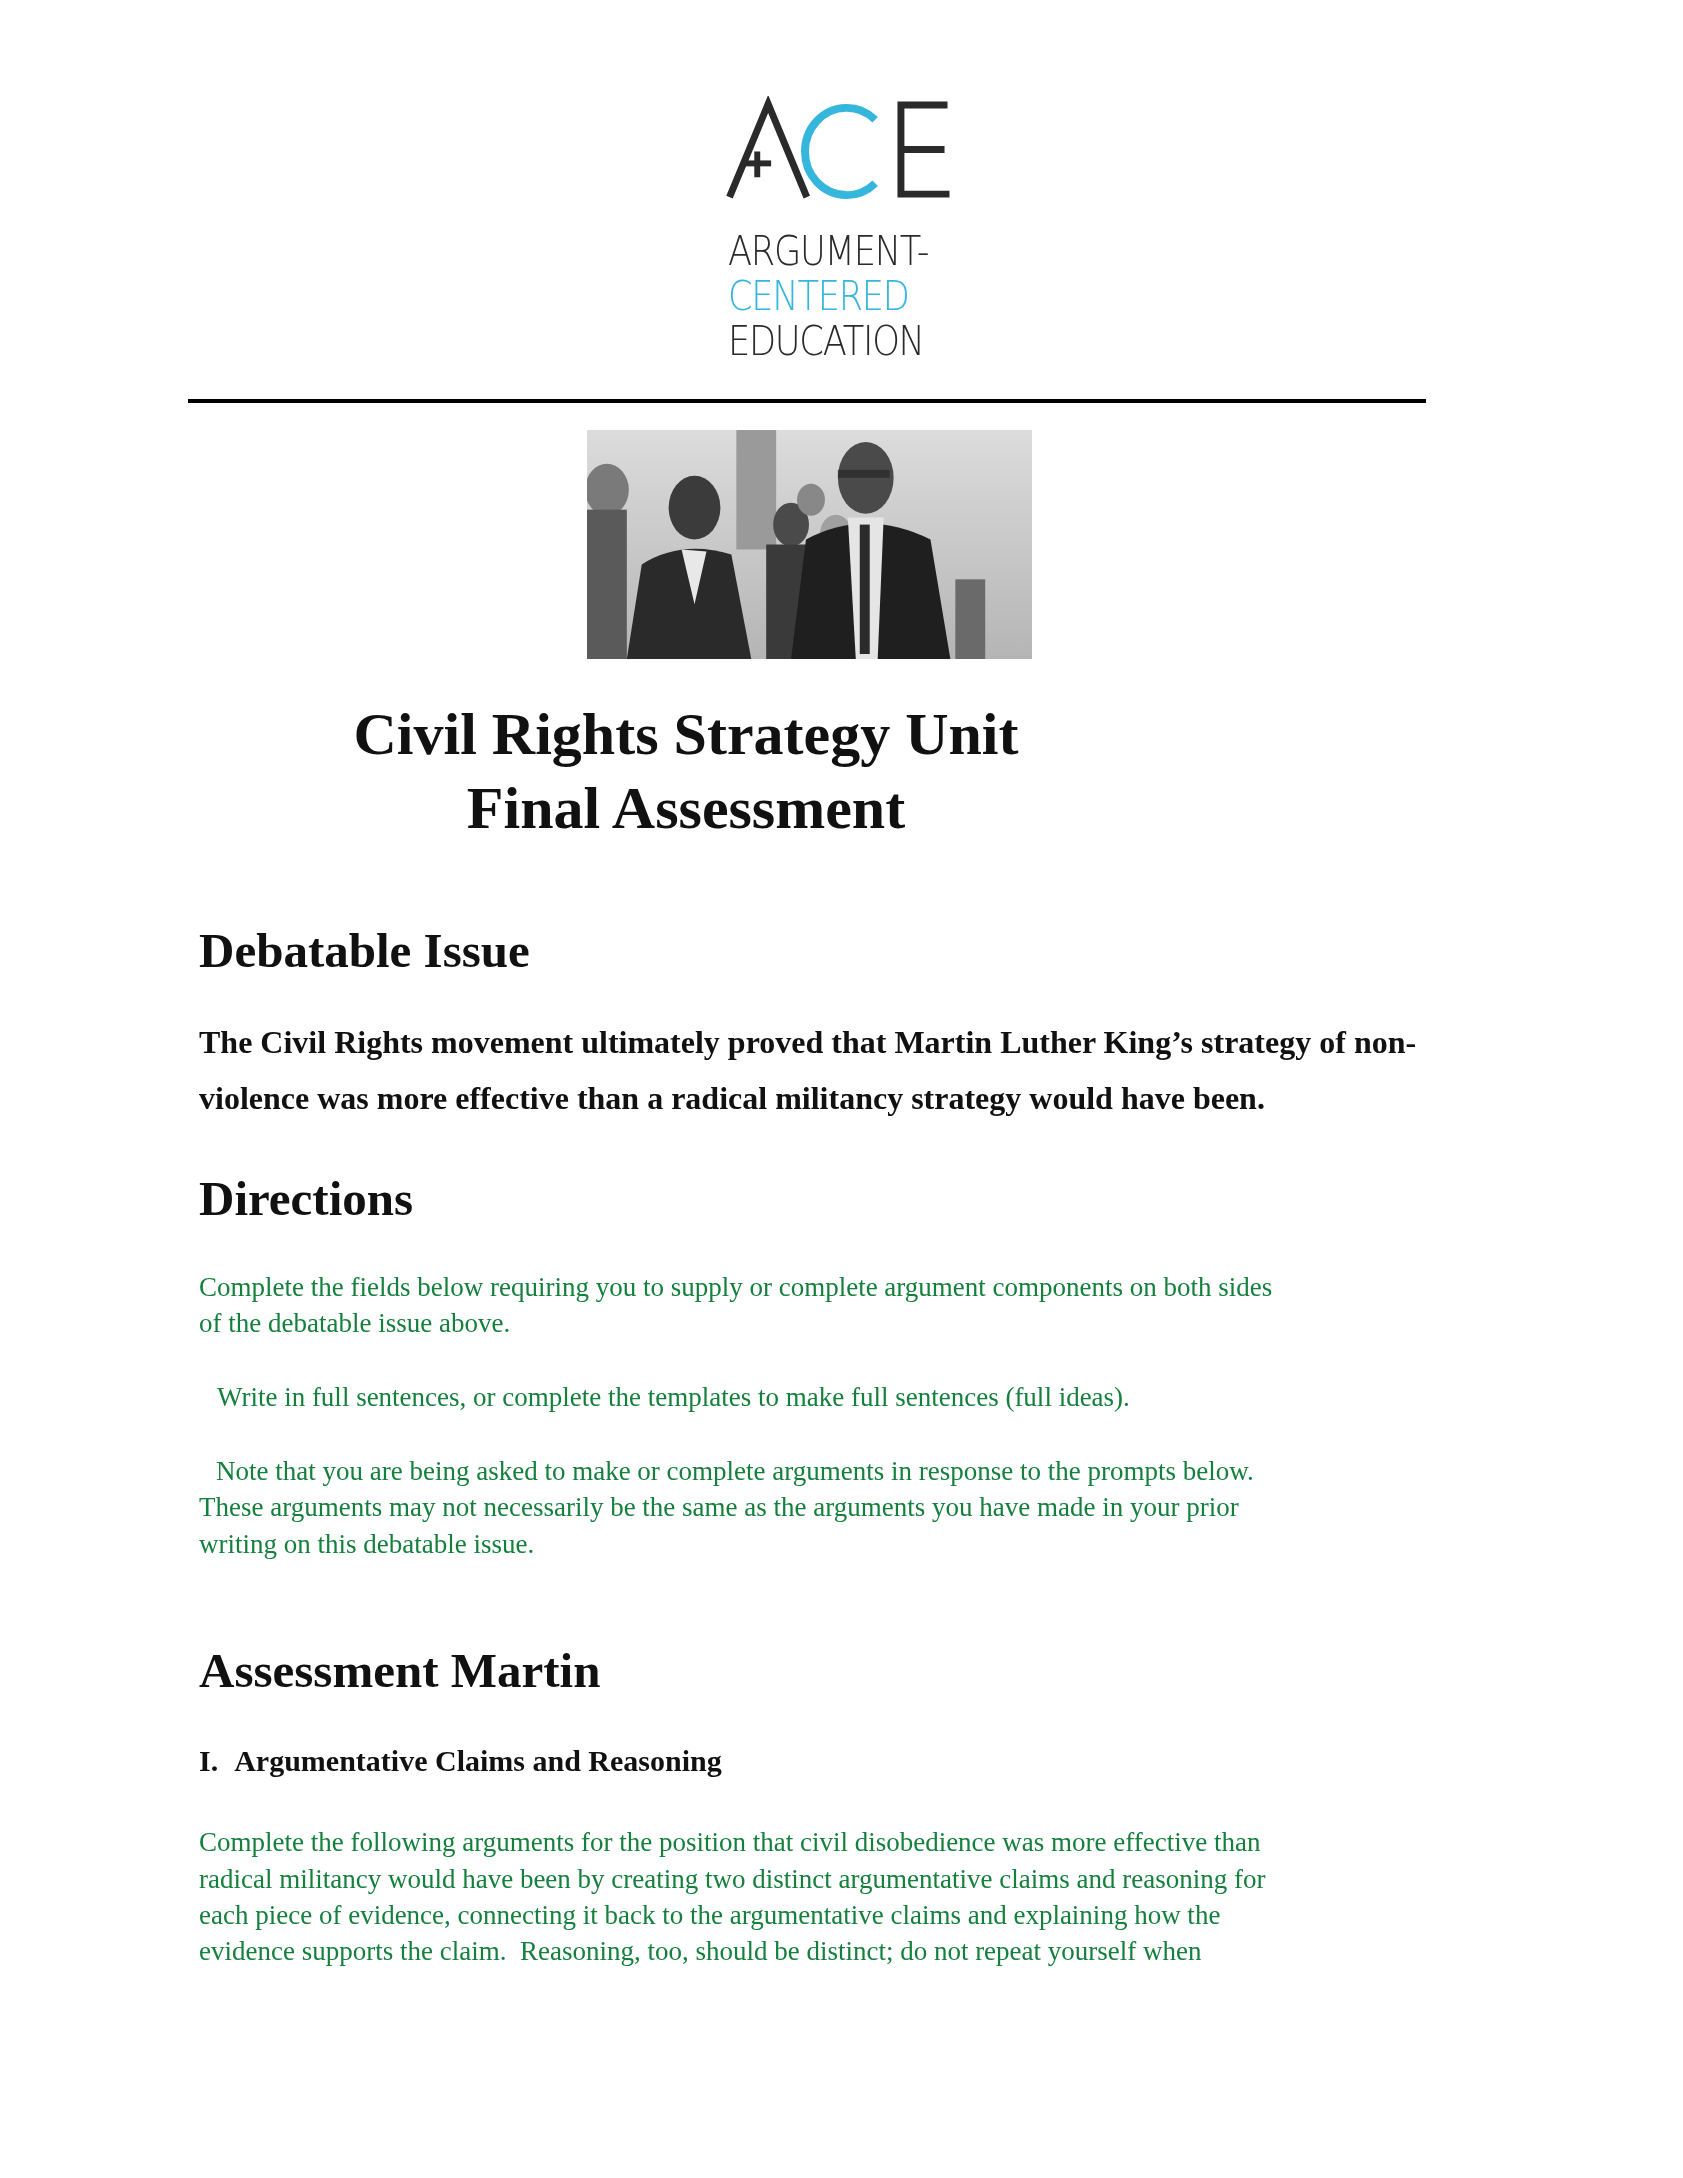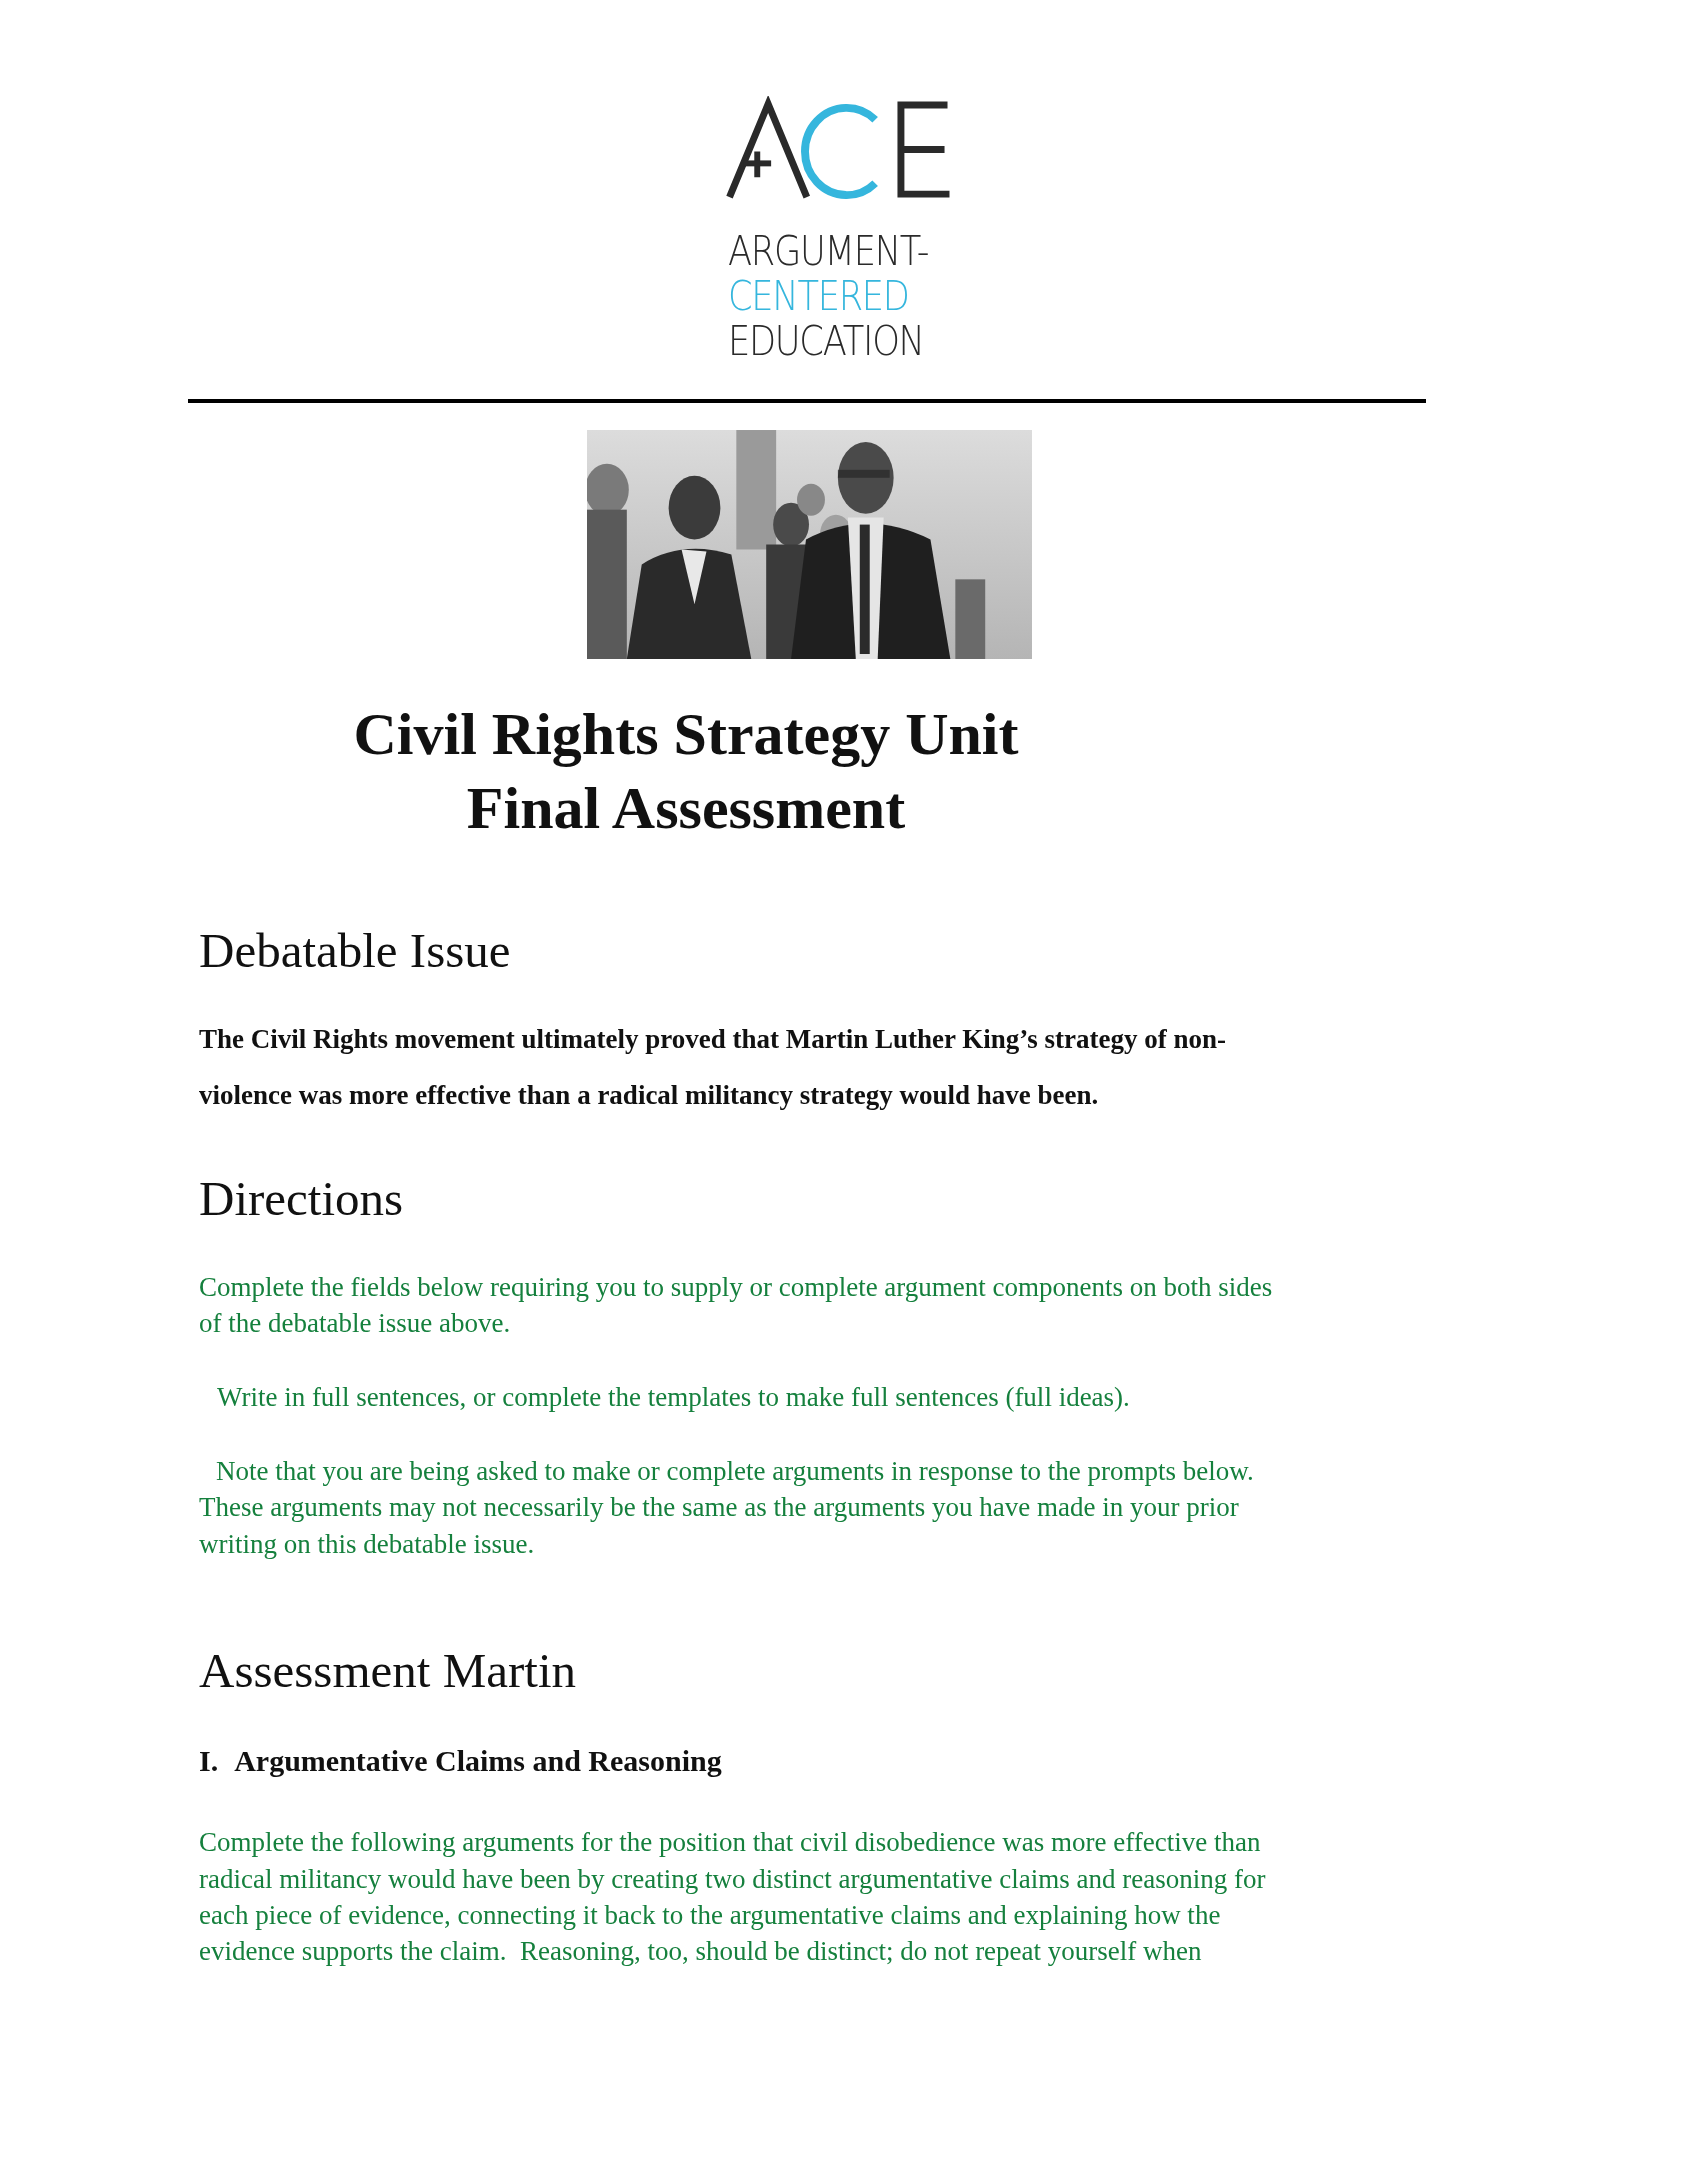--- a/index.html
+++ b/index.html
@@ -14,22 +14,22 @@
   .logo-cyan { color: #35b6dd; }
 
   .rule { position: absolute; left: 188px; top: 399px; width: 1238px; height: 4px; background: #000; }
 
   
   .photo { position: absolute; left: 587px; top: 430px; width: 445px; height: 229px; overflow: hidden;
            background: linear-gradient(180deg, #d6d6d6 0%, #c9c9c9 40%, #8a8a8a 100%); }
 
   .title { left: 0; width: 1372px; text-align: center; font-weight: bold; font-size: 60px; line-height: 1; }
 
-  .h2 { font-size: 49px; line-height: 1; font-weight: normal; color: #111; }
-  .bold-line { font-size: 27px; font-weight: bold; line-height: 1; font-family: Liberation Serif, serif; }
+  .h2 { font-size: 49px; line-height: 1; font-weight: bold; color: #111; }
+  .bold-line { font-size: 32px; font-weight: bold; line-height: 1; font-family: Liberation Serif, serif; }
   .body-line { font-size: 27px; line-height: 1; color: #15803d; }
   .h3 { font-size: 30px; font-weight: bold; line-height: 1; }
 </style>
 </head>
 <body>
 
 <div class="logo">
   <svg class="logo-ace" viewBox="0 0 232 110" width="231" height="109">
 
     <polyline points="5,102 44,8 83,102" fill="none" stroke="#2a2a2a" stroke-width="7" stroke-linejoin="miter"></polyline>

